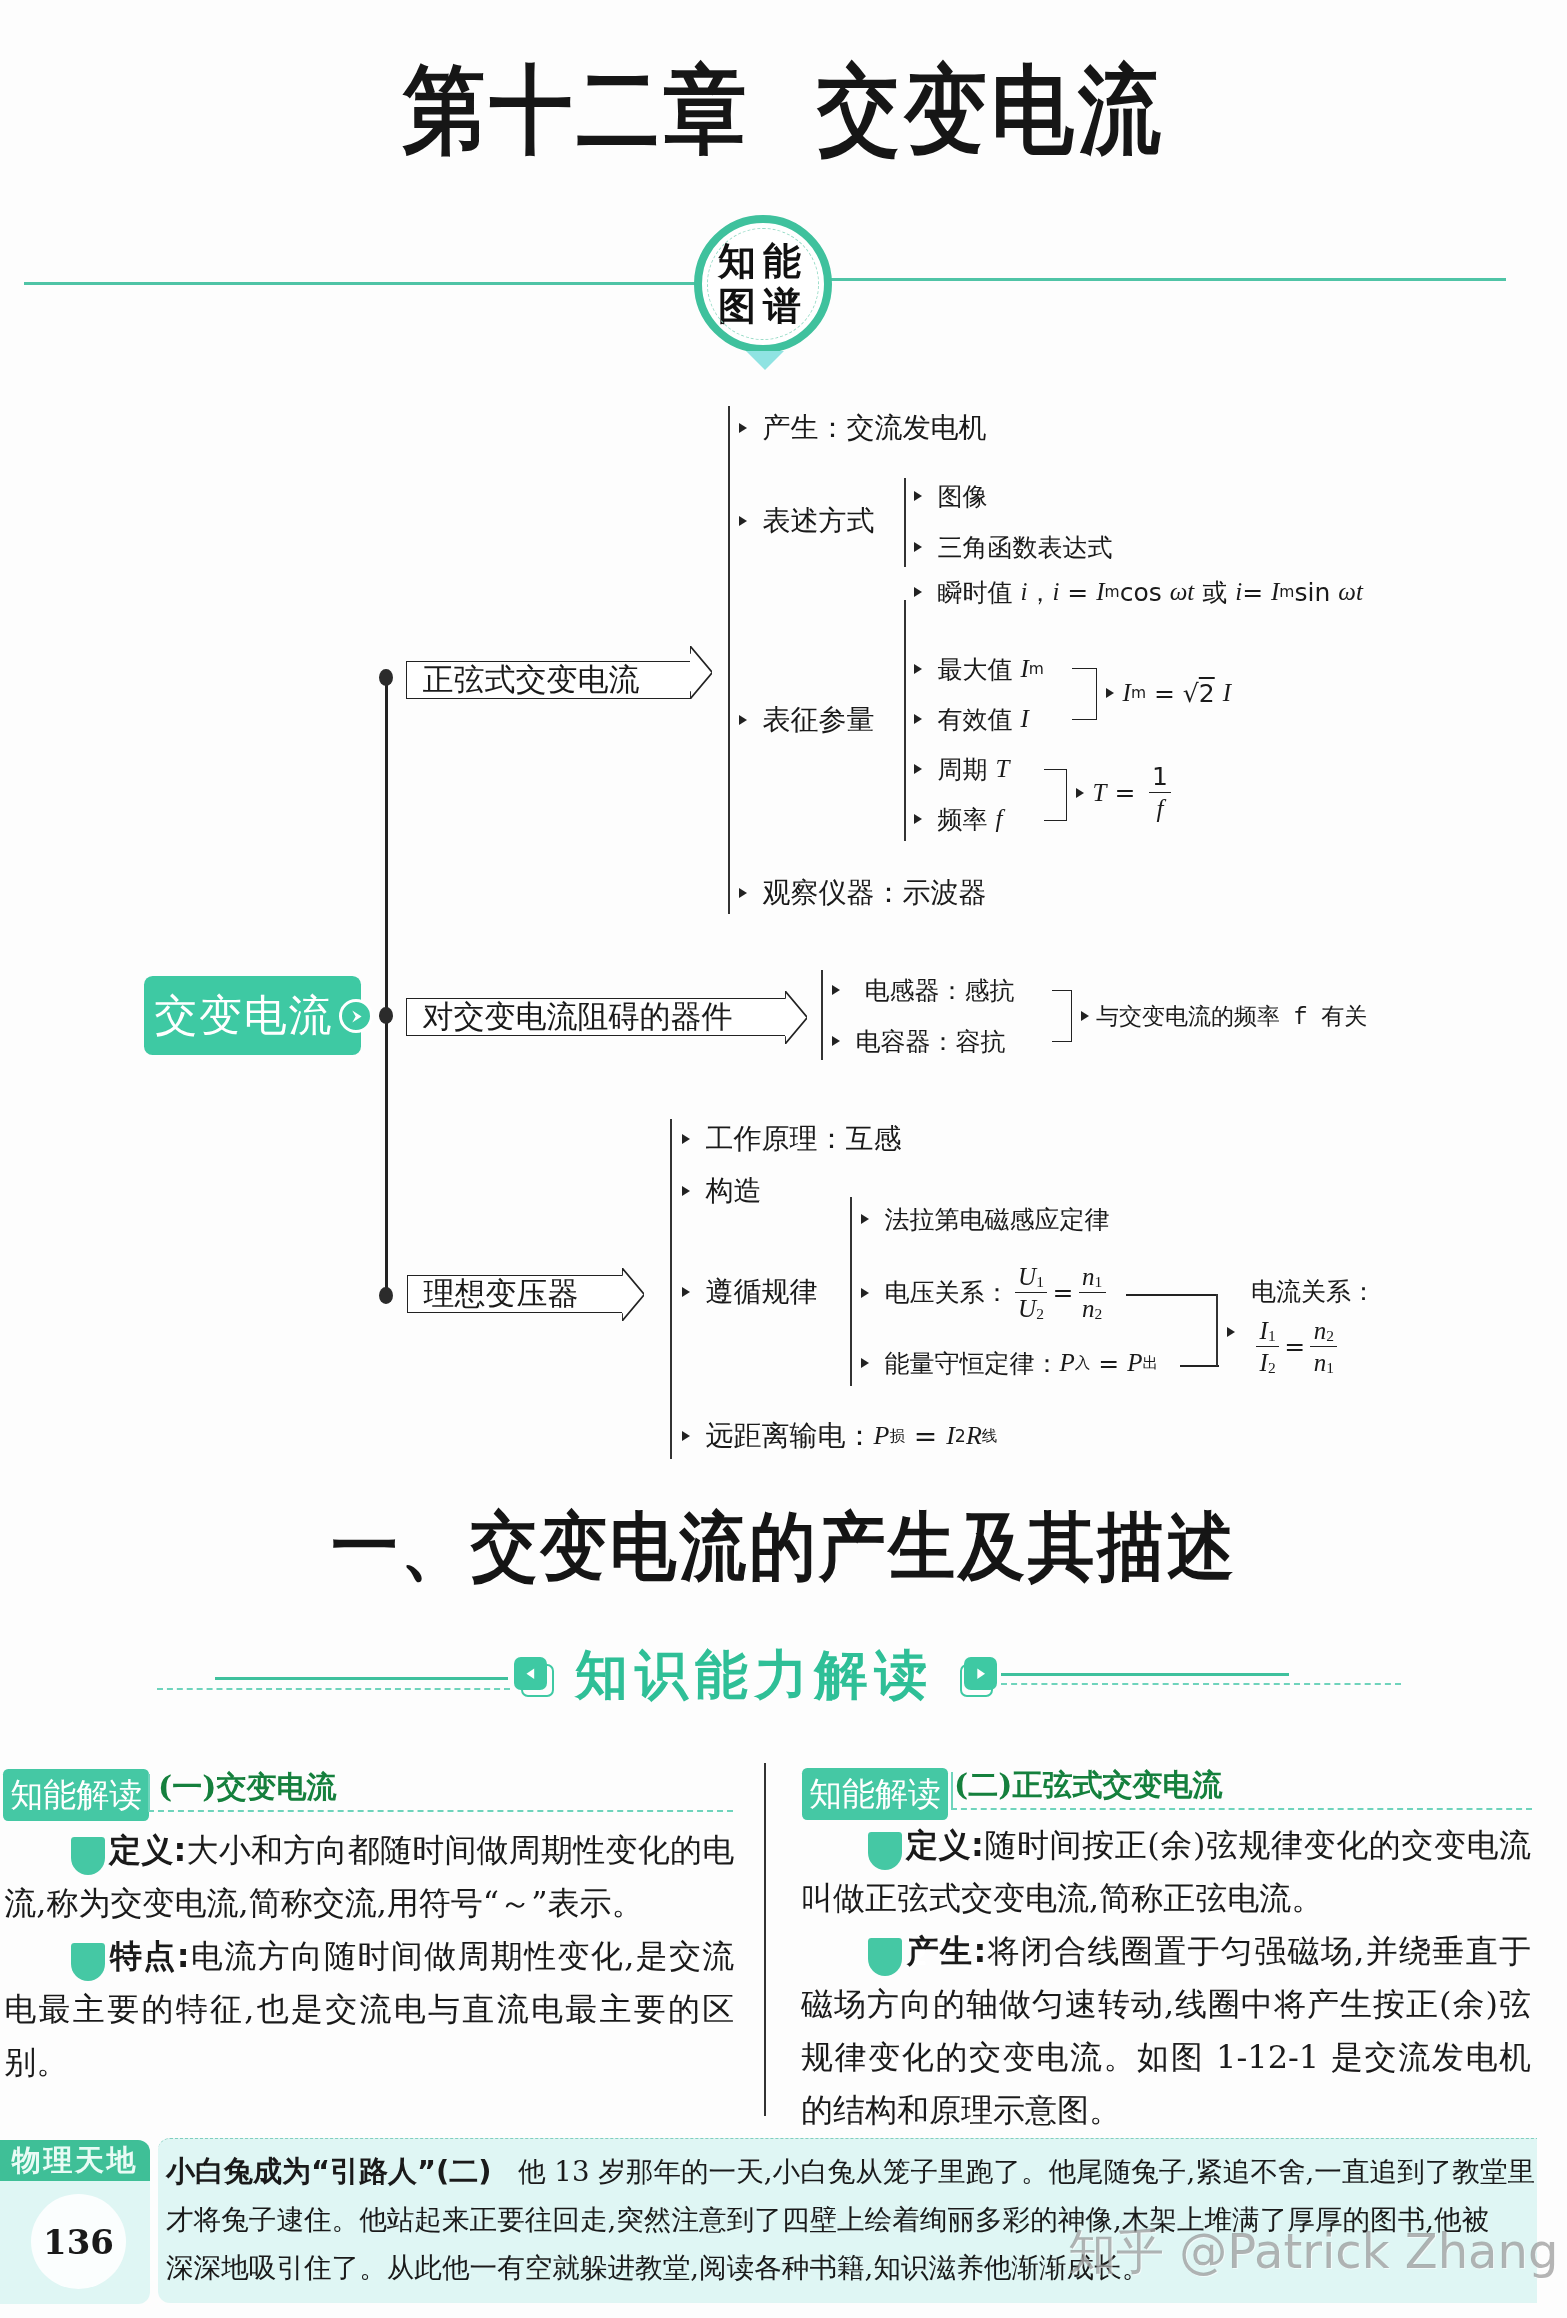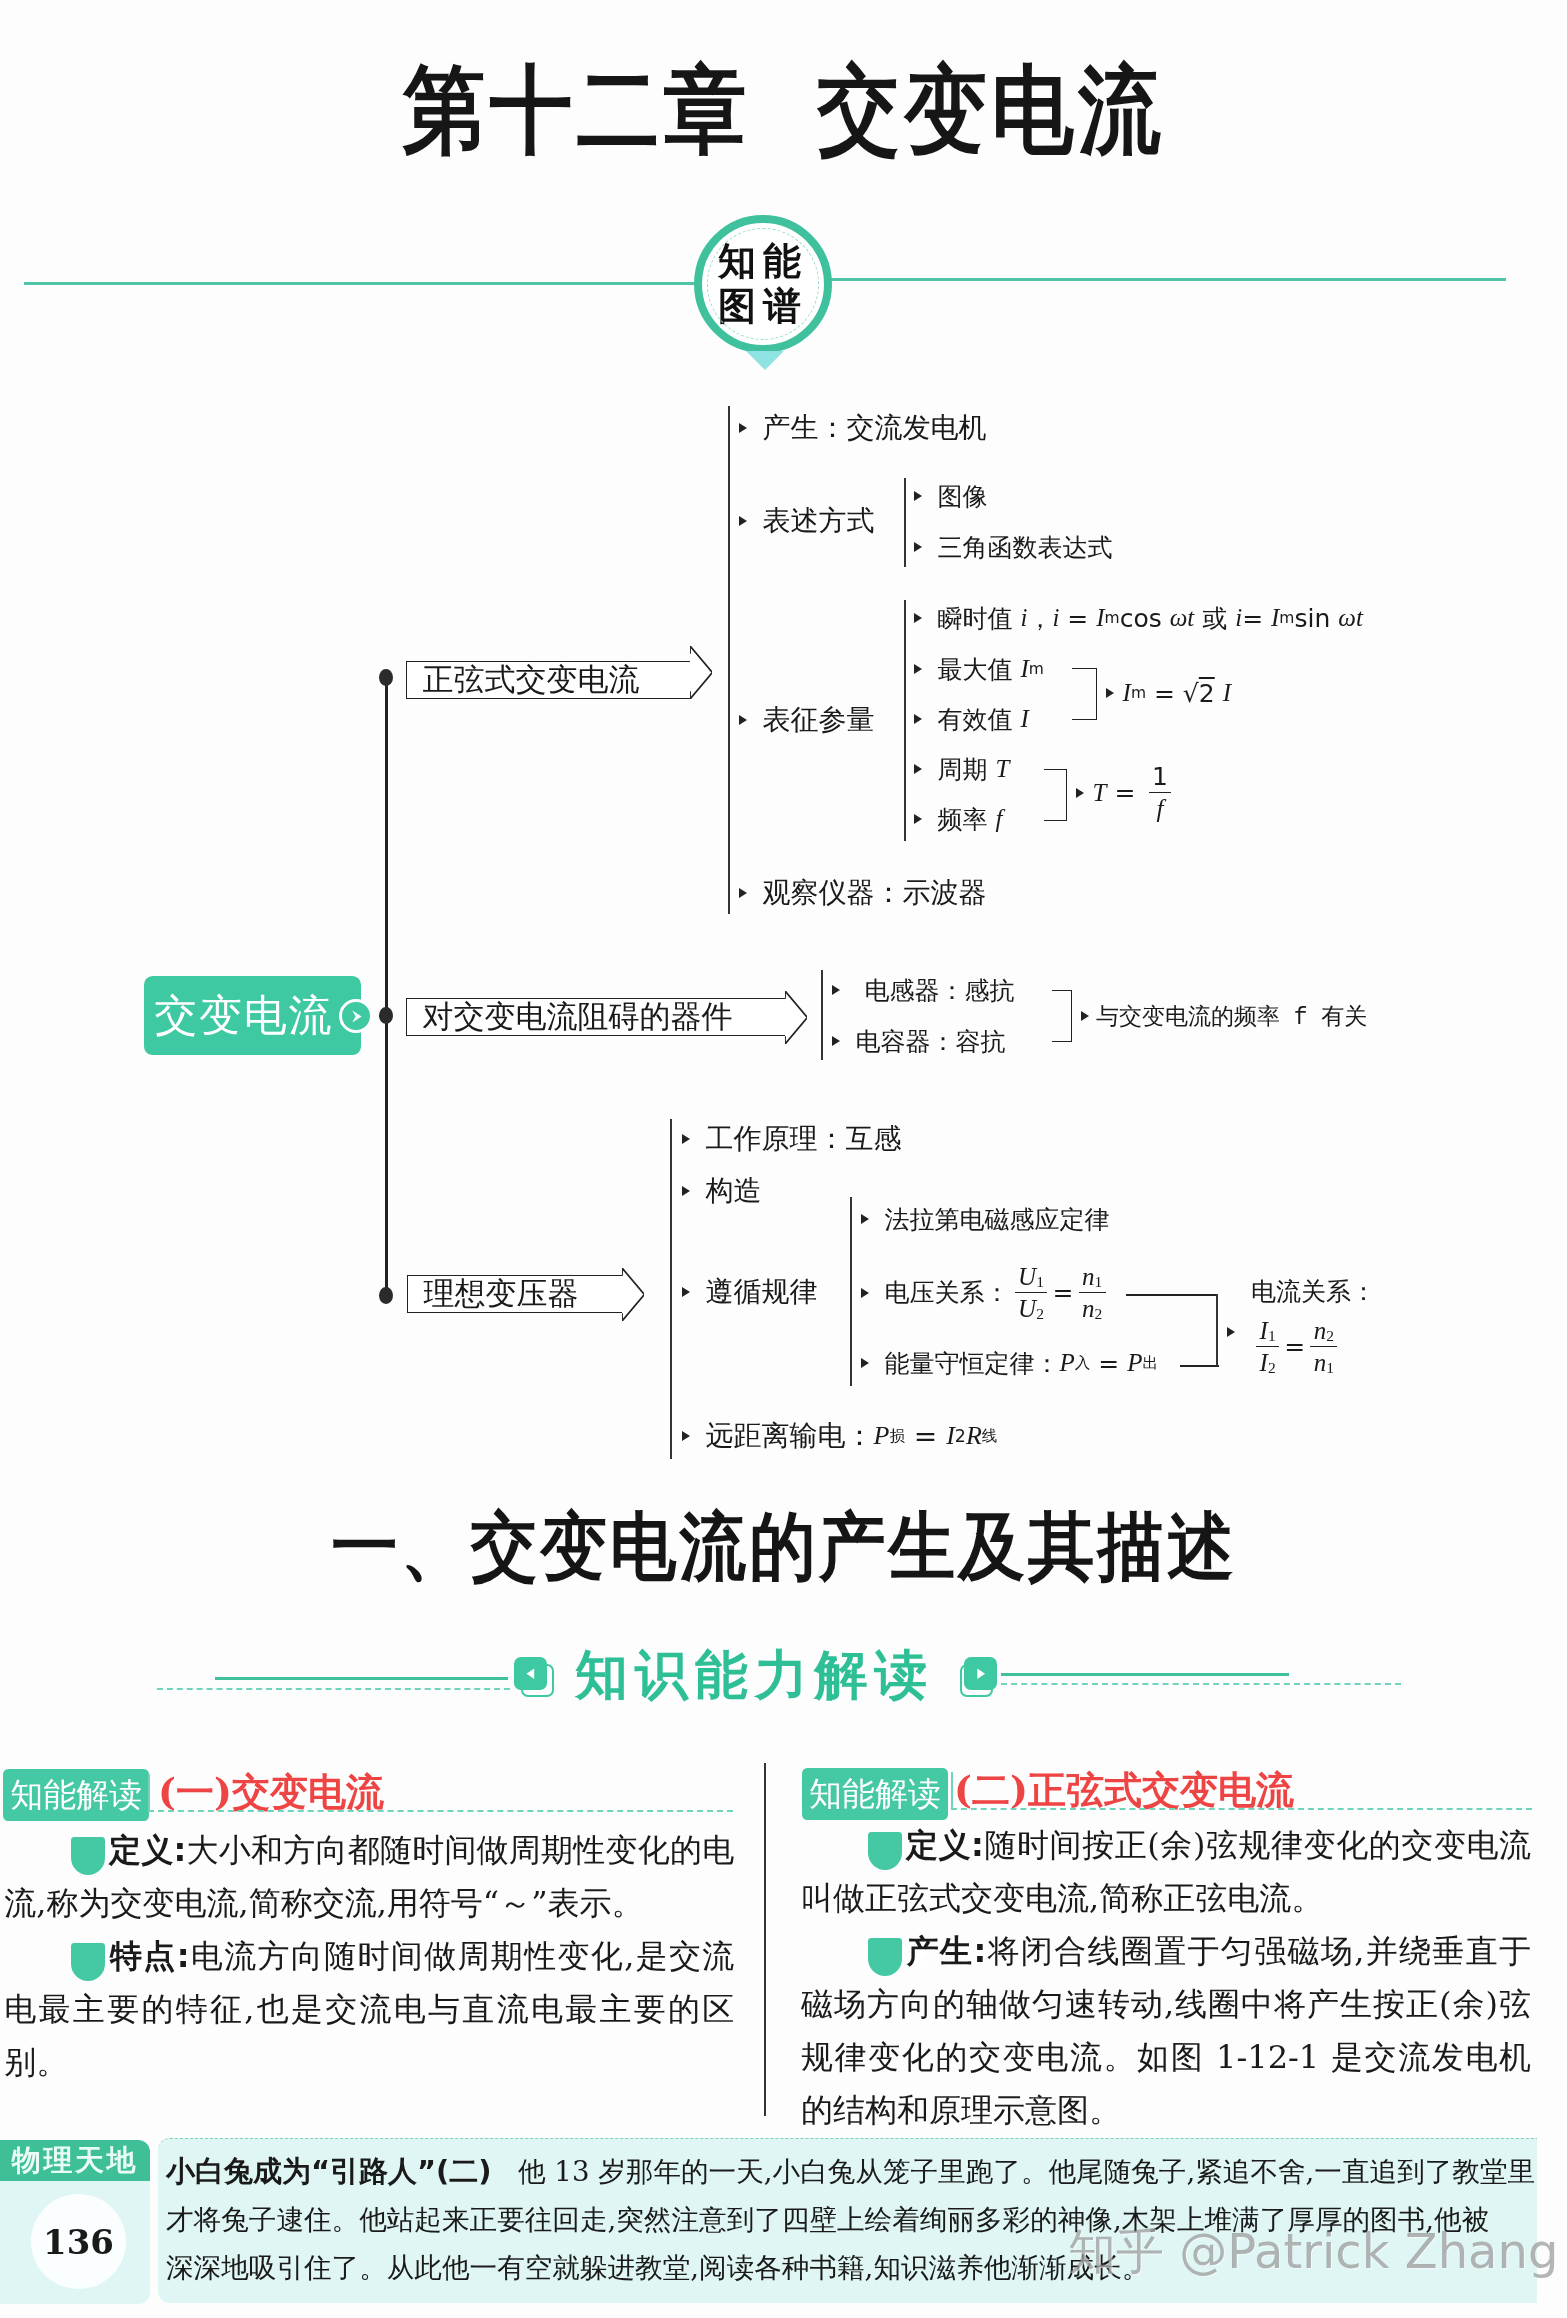--- a/index.html
+++ b/index.html
@@ -84,21 +84,21 @@
   .solid-line { height:3.4px; background:#3fc19d; }
   .zsnl-title { left:575px; top:1640px; font-size:53px; color:#2fbf97; font-weight:bold; letter-spacing:6.9px; }
   .play-sq { width:33px; height:33px; border-radius:6.9px; background:#3ec9a3; display:flex; align-items:center; justify-content:center; }
   .play-sq-shadow { width:33px; height:33px; border-radius:6.9px; border:2.6px solid #3ec9a3; box-sizing:border-box; }
 
   
   .tag {
     height:52px; padding:0 6.9px; background:#45c8a4; color:#fff; border-radius:5.2px;
     font-size:33px; display:flex; align-items:center; letter-spacing:0;
   }
-  .col-head { font-family:"DejaVu Serif", serif; font-weight:bold; font-size:38px; color:#ef4444; white-space:nowrap; }
+  .col-head { font-family:"DejaVu Serif", serif; font-weight:bold; font-size:30px; color:#15803d; white-space:nowrap; }
   .col-rule { border-top:2.6px dashed #6fd4bc; }
   .para {
     font-family:"DejaVu Serif", serif; font-size:32px; line-height:53px; color:#1a1a1a;
     text-align:justify;
   }
   .shield {
     display:inline-flex; width:34px; height:38px; background:#45c8a4; color:#fff;
     border-radius:3.4px 3.4px 17px 17px; align-items:center; justify-content:center;
     font-size:26px; font-weight:bold; font-family:"DejaVu Sans", sans-serif; vertical-align:-3.4px;
     margin-right:3.4px;
@@ -183,21 +183,21 @@
   <span class="tri"></span>
     <span>三角函数表达式</span>
 </div>
 
 <div class="abs node" style="left:739px; top:703px; height:34px;">
   <span class="tri"></span>
     <span>表征参量</span>
 </div>
 <div class="abs vline-thin" style="left:904px; top:600px; height:241px;"></div>
 
-<div class="abs node sm" style="left:914px; top:601px; height:34px;">
+<div class="abs node sm" style="left:914px; top:575px; height:34px;">
   <span class="tri"></span><span>瞬时值</span>&nbsp;<span class="mathi">i</span><span>，</span><span class="mathi">i</span>&nbsp;=&nbsp;<span class="mathi">I</span><span class="sub">m</span>cos&nbsp;<span class="mathi">ωt</span>&nbsp;或&nbsp;<span class="mathi">i</span>=&nbsp;<span class="mathi">I</span><span class="sub">m</span>sin&nbsp;<span class="mathi">ωt</span>
 </div>
 <div class="abs node sm" style="left:914px; top:652px; height:34px;">
   <span class="tri"></span><span>最大值</span>&nbsp;<span class="mathi">I</span><span class="sub">m</span>
 </div>
 <div class="abs node sm" style="left:914px; top:702px; height:34px;">
   <span class="tri"></span><span>有效值</span>&nbsp;<span class="mathi">I</span>
 </div>
 <div class="abs bracket" style="left:1072px; top:668px; width:24px; height:50px;"></div>
 <div class="abs node sm" style="left:1106px; top:676px; height:34px;">

